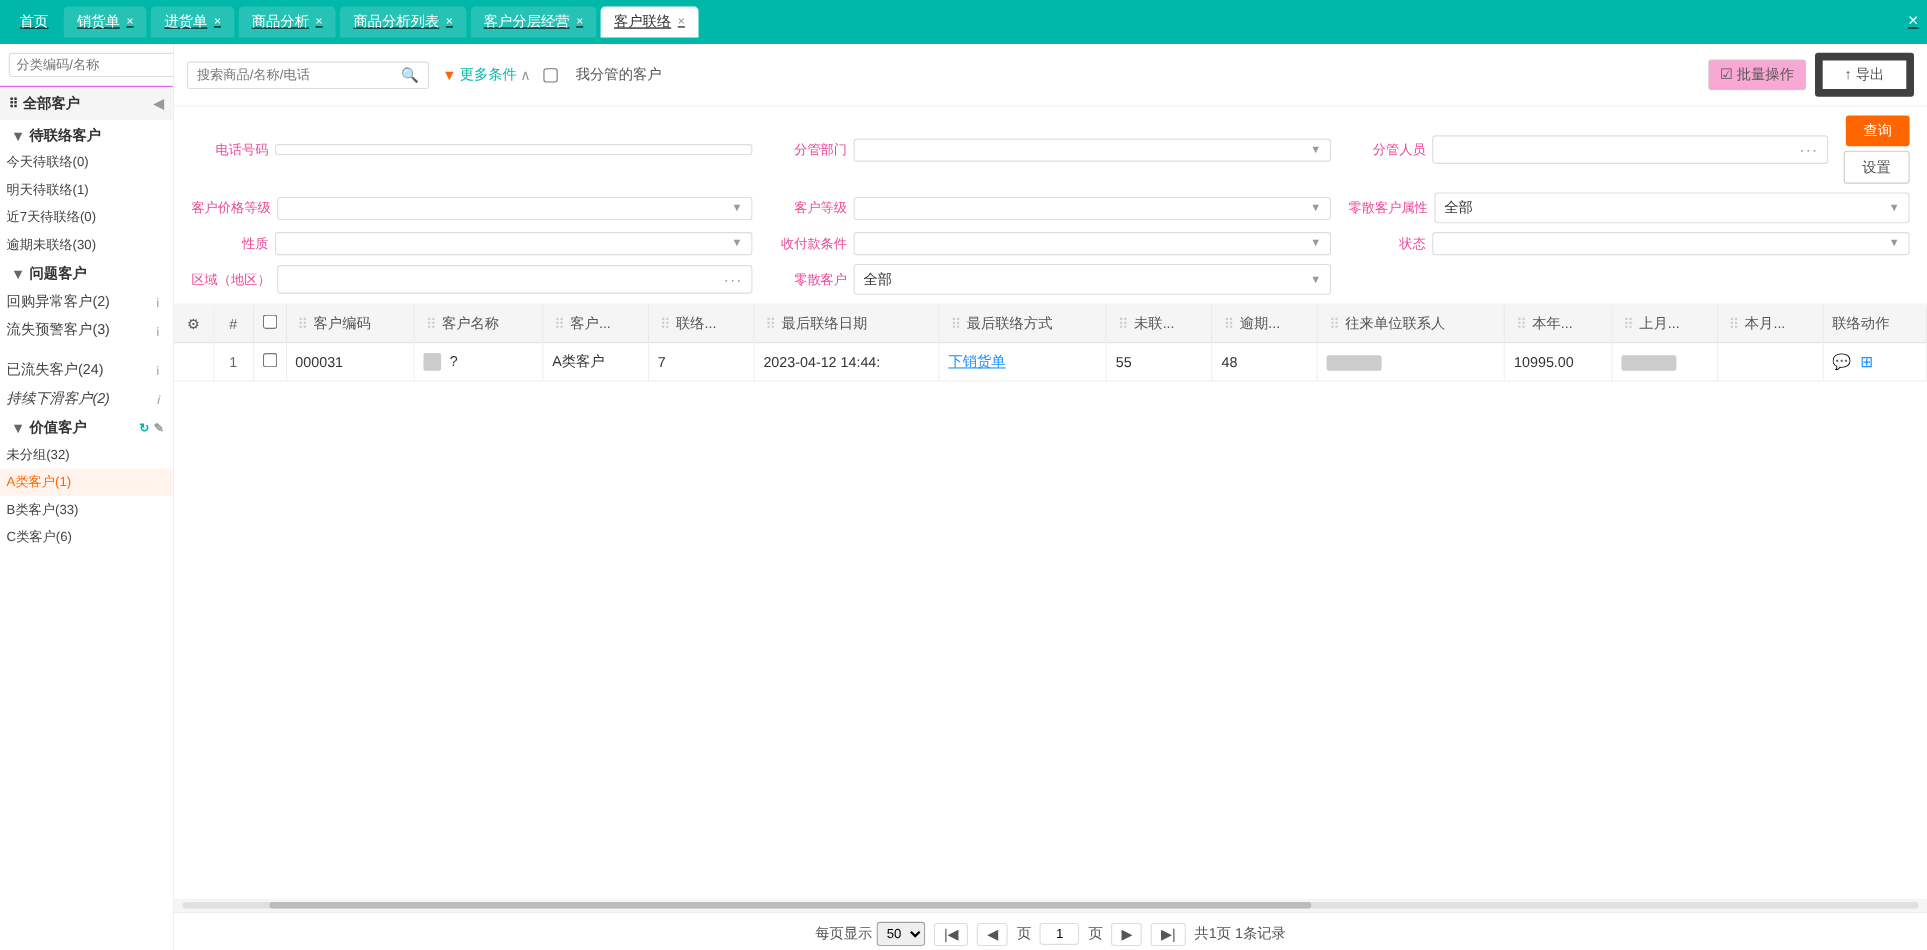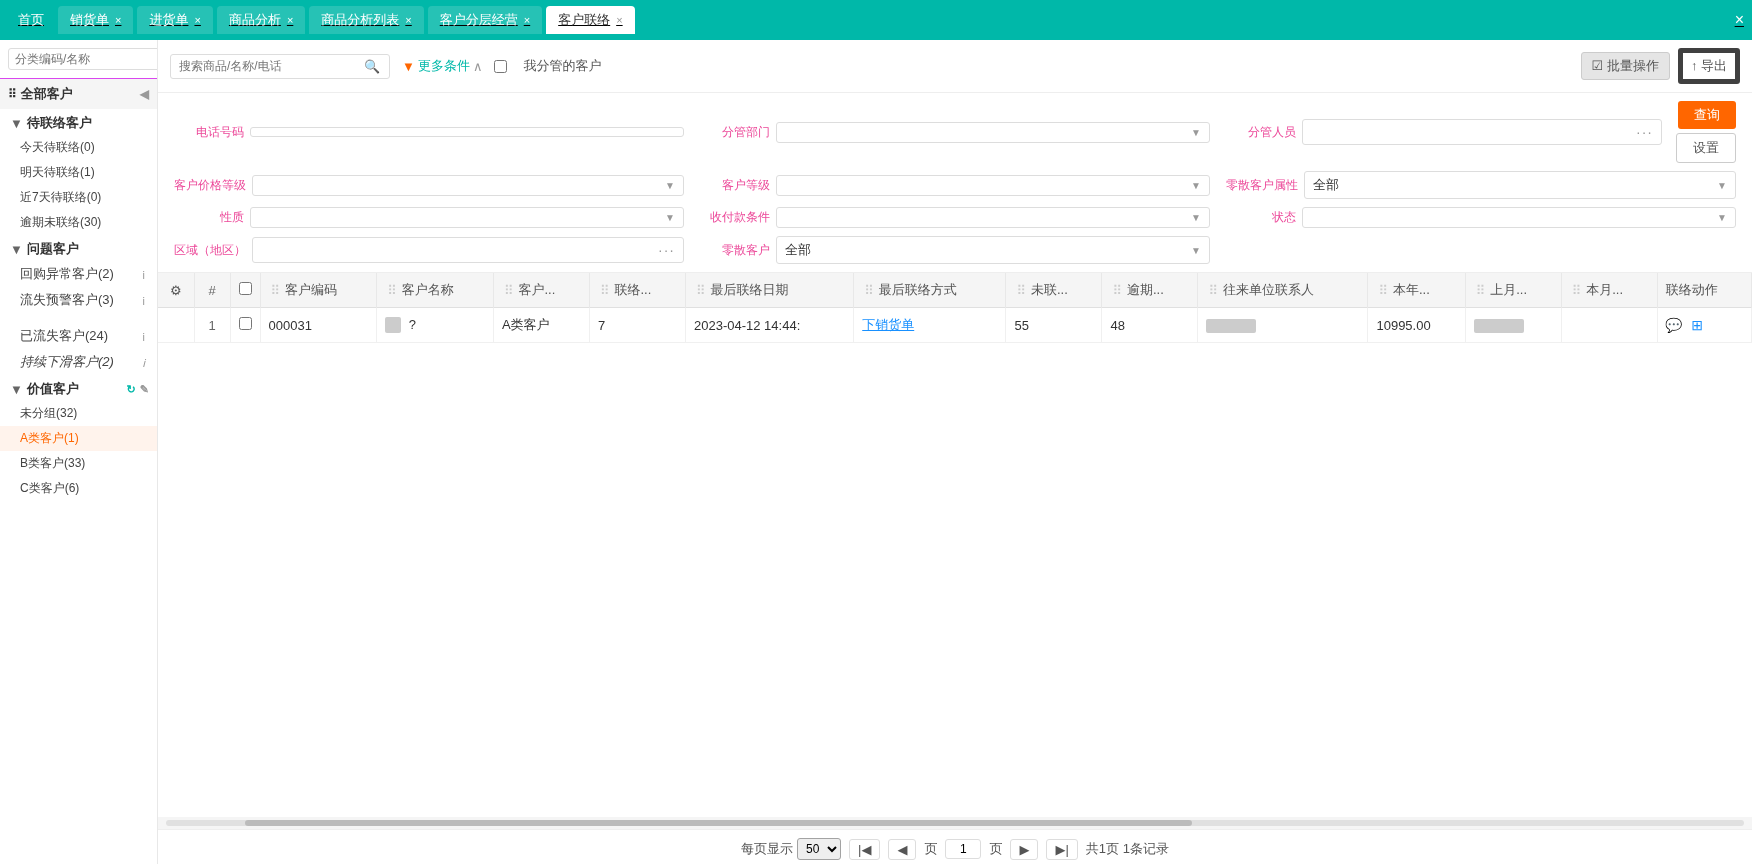--- a/index.html
+++ b/index.html
@@ -103,21 +103,21 @@
     .sidebar-subgroup {
       padding: 5px 8px 3px 10px;
       font-weight: bold;
       font-size: 12px;
       color: #333;
       display: flex;
       align-items: center;
       gap: 4px;
     }
     .sidebar-sub-item {
-      padding: 4px 12px 4px 20px;
+      padding: 4px 12px 4px 6px;
       color: #444;
       cursor: pointer;
       font-size: 12px;
     }
     .sidebar-sub-item.active { background: #fff3ec; color: #ff6600; }
 
     
     .content-area {
       flex: 1;
       display: flex;
@@ -168,31 +168,31 @@
       cursor: pointer;
     }
     .top-actions {
       margin-left: auto;
       display: flex;
       gap: 8px;
       align-items: center;
     }
     .btn-batch {
       border: 1px solid #ccc;
-      background: #e5e5e5;
+      background: #f9a8d4;
       padding: 4px 10px;
       border-radius: 3px;
       cursor: pointer;
       font-size: 12px;
       color: #555;
     }
     .btn-export {
-      border: 5px solid #404040;
-      background: #fff;
-      padding: 4px 8px;
+      border: 7px solid #404040;
+      background: #fff;
+      padding: 4px 20px;
       border-radius: 3px;
       cursor: pointer;
       font-size: 12px;
       color: #555;
     }
 
     
     .adv-filter {
       background: #fff;
       border-bottom: 1px solid #eee;

